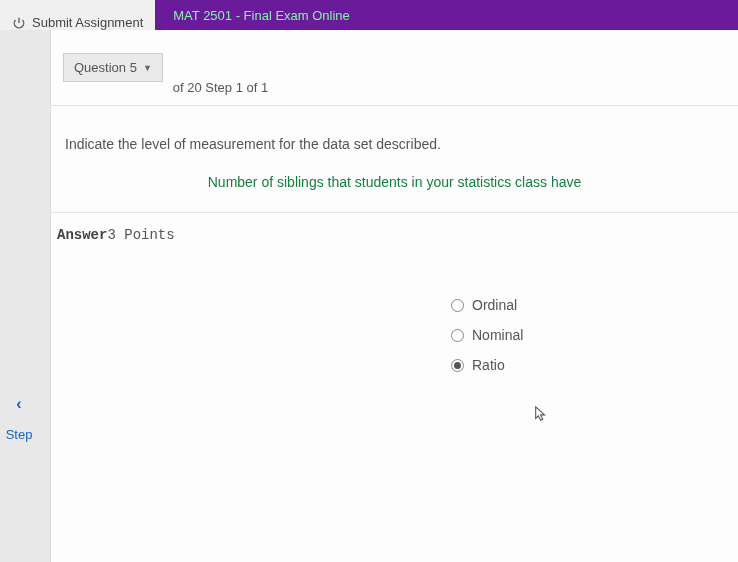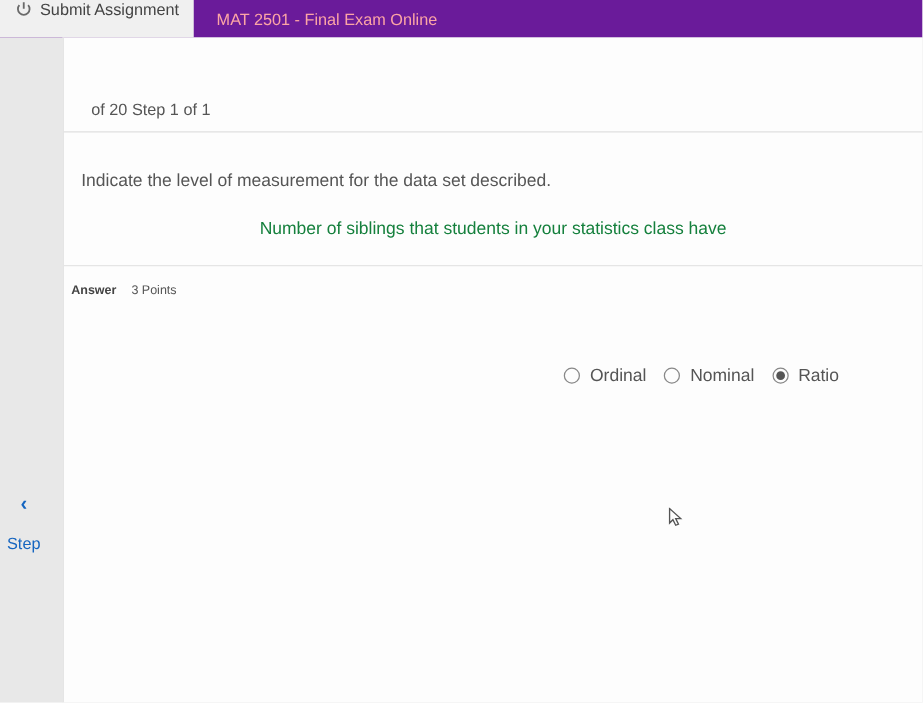--- a/index.html
+++ b/index.html
@@ -17,35 +17,35 @@
       display: flex;
       align-items: center;
       color: white;
       font-size: 13px;
     }
     .submit-tab {
       background: #f0f0f0;
       color: #444;
       height: 100%;
       display: flex;
-      align-items: flex-start;
+      align-items: flex-end;
       padding: 0 12px;
       gap: 6px;
       font-weight: 500;
     }
     .submit-icon {
       width: 14px;
       height: 14px;
       display: inline-flex;
       align-items: center;
       justify-content: center;
     }
     .course-title {
       margin-left: 18px;
-      color: #fca5a5;
+      color: #86efac;
       font-weight: 500;
     }
     .content-area {
       background: #fdfdfd;
       margin-left: 50px;
       min-height: 532px;
       border-left: 1px solid #ddd;
     }
     .question-bar {
       display: flex;
@@ -84,31 +84,31 @@
       margin-top: 12px;
     }
     .question-detail {
       text-align: center;
       margin-top: 22px;
       font-size: 14px;
       color: #15803d;
     }
     .answer-header {
       padding: 14px 6px;
-      font-size: 10px;
-      color: #555;
-      display: flex;
-      gap: 12px;
+      font-size: 14px;
+      color: #555;
+      display: flex;
+      font-family: Liberation Mono, monospace;
     }
     .answer-label { font-weight: 600; color:#444; }
     .options {
       margin-top: 40px;
       margin-left: 400px;
       display: flex;
-      flex-direction: row;
+      flex-direction: column;
       gap: 14px;
     }
     .option {
       display: flex;
       align-items: center;
       gap: 8px;
       font-size: 14px;
       color: #555;
       cursor: pointer;
     }
@@ -165,20 +165,24 @@
         <path d="M6 7a8 8 0 1 0 12 0"></path>
       </svg>
     </span>
     <span>Submit Assignment</span>
   </div>
   <div class="course-title">MAT 2501 - Final Exam Online</div>
 </div>
 
 <div class="content-area">
   <div class="question-bar">
+    <div class="question-dropdown">
+      <span>Question 5</span>
+      <span class="caret-down">▼</span>
+    </div>
     <div class="step-text">of 20 Step 1 of 1</div>
   </div>
 
   <div class="question-body">
     <div class="question-prompt">Indicate the level of measurement for the data set described.</div>
     <div class="question-detail">Number of siblings that students in your statistics class have</div>
   </div>
 
   <div class="answer-header">
     <span class="answer-label">Answer</span>

